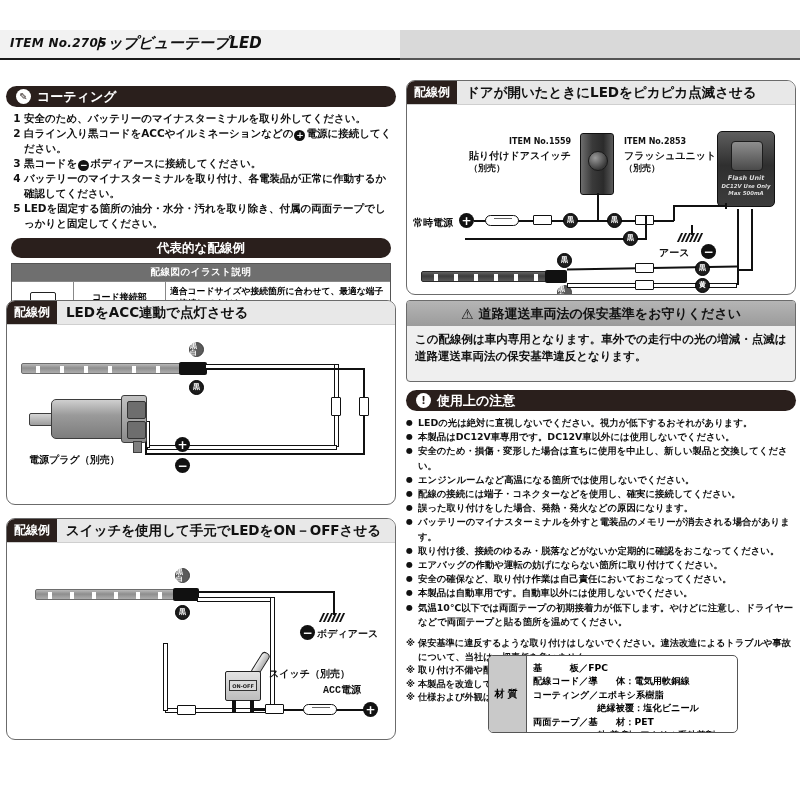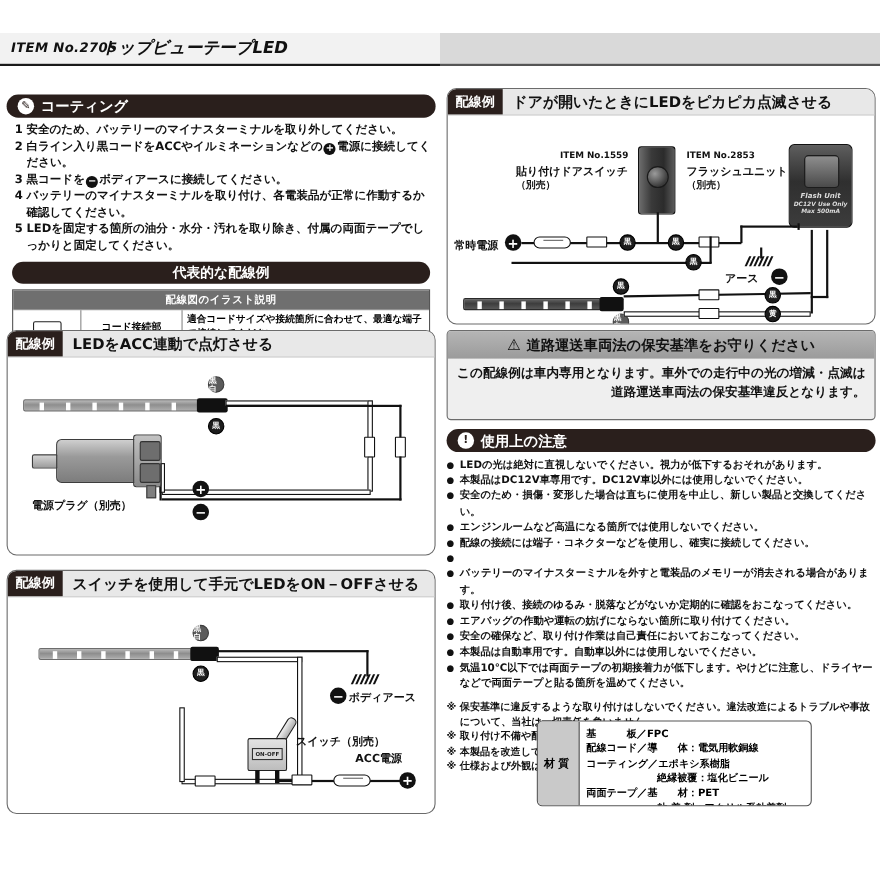--- a/index.html
+++ b/index.html
@@ -174,21 +174,21 @@
     font-size: 5.4px; font-weight: bold; line-height: 7.5px; }
   .funit .txt b { font-size: 6.4px; display: block; }
 
   
   #warn { position: absolute; left: 406px; top: 300px; width: 390px; height: 82px;
           border: 1.5px solid #6b6b6b; border-radius: 4px; overflow: hidden; background: #efefef; }
   #warn .wh { height: 25px; background: linear-gradient(#b5b5b5,#9b9b9b);
               display: flex; align-items: center; justify-content: center;
               font-size: 13px; font-weight: bold; color: #111; }
   #warn .wh .tri { margin-right: 5px; font-size: 14px; }
-  #warn .wb { padding: 5px 8px; font-size: 11.5px; font-weight: bold; line-height: 17px; color: #111; text-align: right; }
+  #warn .wb { padding: 5px 8px; font-size: 11.5px; font-weight: bold; line-height: 17px; color: #111; }
 
   
   .rcol { position: absolute; left: 406px; top: 390px; width: 390px; }
   .notes { margin-top: 5px; }
   .note { display: flex; font-size: 9.4px; line-height: 14.2px; font-weight: bold; color: #111; }
   .note .dot { flex: 0 0 12px; font-size: 8px; line-height: 14.2px; }
   .asterisks { margin-top: 7px; }
   .ast { display: flex; font-size: 9.2px; line-height: 13.6px; font-weight: bold; color: #111; }
   .ast .m { flex: 0 0 12px; }
 
@@ -356,21 +356,21 @@
         <div class="pin" style="left:7px"></div>
         <div class="pin" style="left:25px"></div>
       </div>
       <div class="dlabel" style="left:262px; top:124px;">スイッチ（別売）</div>
 
       <div class="wire v" style="left:244px; top:158px; height:10px;"></div>
       <div class="wire h" style="left:244px; top:166px; width:116px;"></div>
       <div class="conn" style="left:258px; top:161px;"></div>
       <div class="fuse" style="left:296px; top:161px;"></div>
       <div class="plusmin" style="left:356px; top:159px;">+</div>
-      <div class="dlabel" style="left:316px; top:140px;">ACC電源</div>
+      <div class="dlabel" style="left:316px; top:140px;font-family:Liberation Mono, monospace;">ACC電源</div>
     </div>
   </div>
 
   <div class="panel" id="p-door">
     <div class="panel-head">
       <div class="tag">配線例</div>
       <div class="ttl">ドアが開いたときにLEDをピカピカ点滅させる</div>
     </div>
     <div class="canvas">
 
@@ -479,20 +479,21 @@
       <div class="note">
           <span class="dot">●</span>
           <span>エンジンルームなど高温になる箇所では使用しないでください。</span>
         </div>
       <div class="note">
           <span class="dot">●</span>
           <span>配線の接続には端子・コネクターなどを使用し、確実に接続してください。</span>
         </div>
       <div class="note">
           <span class="dot">●</span>
+          <span>誤った取り付けをした場合、発熱・発火などの原因になります。</span>
         </div>
       <div class="note">
           <span class="dot">●</span>
           <span>バッテリーのマイナスターミナルを外すと電装品のメモリーが消去される場合があります。</span>
         </div>
       <div class="note">
           <span class="dot">●</span>
           <span>取り付け後、接続のゆるみ・脱落などがないか定期的に確認をおこなってください。</span>
         </div>
       <div class="note">

